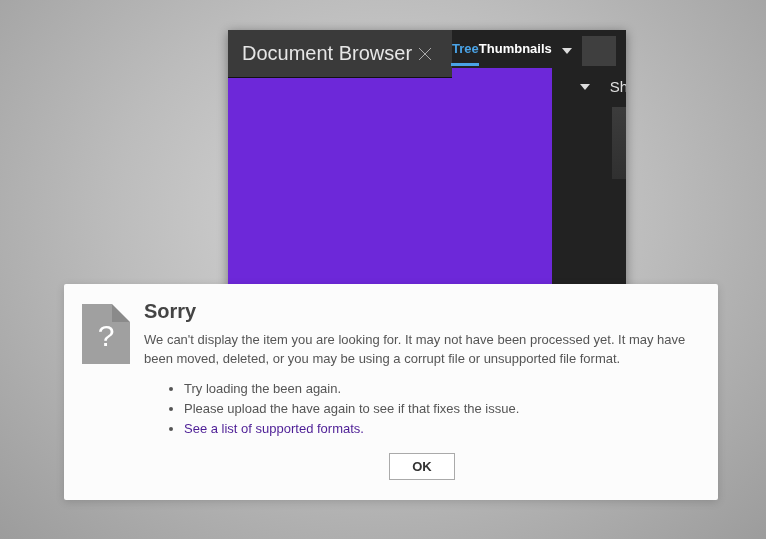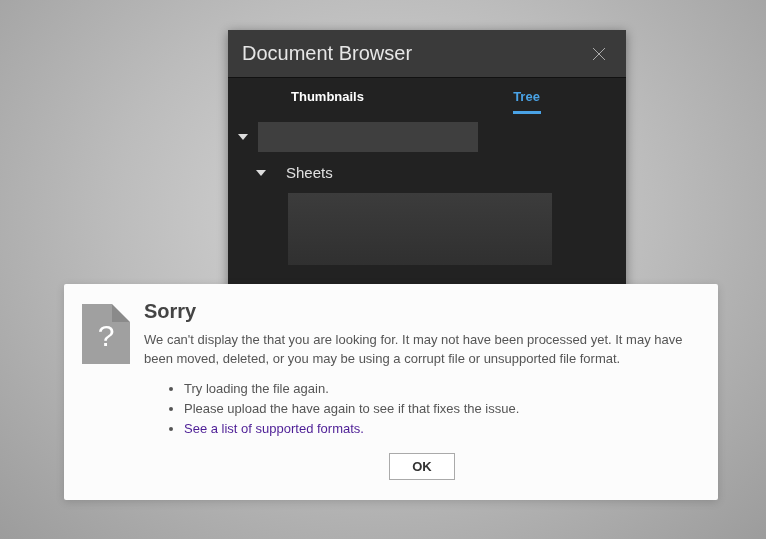--- a/index.html
+++ b/index.html
@@ -29,21 +29,21 @@
   .doc-browser {
     position: absolute;
     left: 228px;
     top: 30px;
     width: 398px;
     height: 276px;
     background: #6d28d9;
     color: #ddd;
     box-shadow: 0 2px 10px rgba(0,0,0,0.4);
     display: flex;
-    flex-direction: column;
+    flex-direction: row;
   }
   .doc-browser-header {
     background: #3a3a3a;
     height: 48px;
     display: flex;
     align-items: center;
     justify-content: space-between;
     padding: 0 14px;
     border-bottom: 1px solid #111;
   }
@@ -209,22 +209,22 @@
   <div class="doc-browser-header">
     <span class="doc-browser-title">Document Browser</span>
     <span class="close-x">
       <svg viewBox="0 0 18 18">
           <line x1="3" y1="3" x2="15" y2="15"></line>
           <line x1="15" y1="3" x2="3" y2="15"></line>
         </svg>
     </span>
   </div>
   <div class="tabs">
+    <div class="tab active">Tree</div>
     <div class="tab">Thumbnails</div>
-    <div class="tab active">Tree</div>
   </div>
   <div class="tree-body">
     <div class="tree-row">
       <span class="caret"></span>
       <div class="tree-block-1"></div>
     </div>
     <div class="sheets-row">
       <span class="caret"></span>
       <span class="sheets-label">Sheets</span>
     </div>
@@ -237,23 +237,23 @@
     </div>
   </div>
 </div>
 
 <div class="error-dialog">
   <div class="error-icon">
     <span class="q">?</span>
   </div>
   <div class="error-content">
     <div class="error-title">Sorry</div>
-    <div class="error-msg">We can't display the that you are looking for. It may not have been processed yet. It may have been moved, deleted, or you may be using a corrupt file or unsupported file format.</div>
+    <div class="error-msg">We can't display the item you are looking for. It may not have been processed yet. It may have been moved, deleted, or you may be using a corrupt file or unsupported file format.</div>
     <ul class="error-list">
-      <li>Try loading the file again.</li>
+      <li>Try loading the been again.</li>
       <li>Please upload the have again to see if that fixes the issue.</li>
       <li><span class="error-link">See a list of supported formats.</span></li>
     </ul>
     <div class="ok-btn-row">
       <button class="ok-btn">OK</button>
     </div>
   </div>
 </div>
 
 </body></html>

